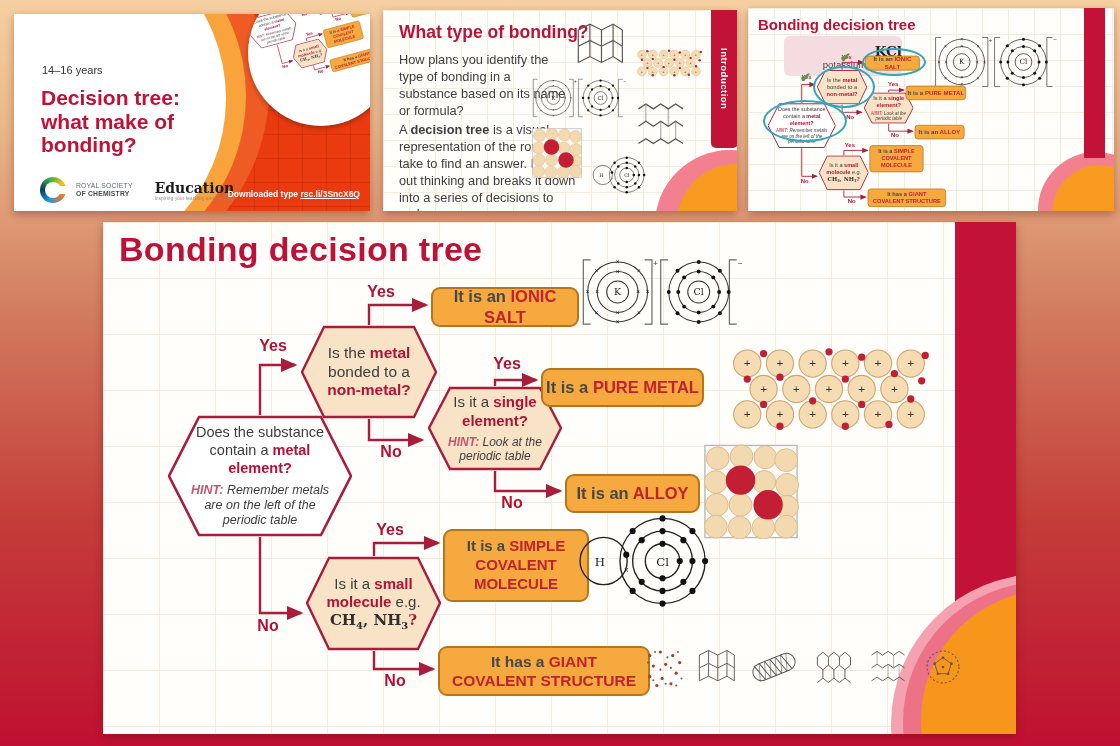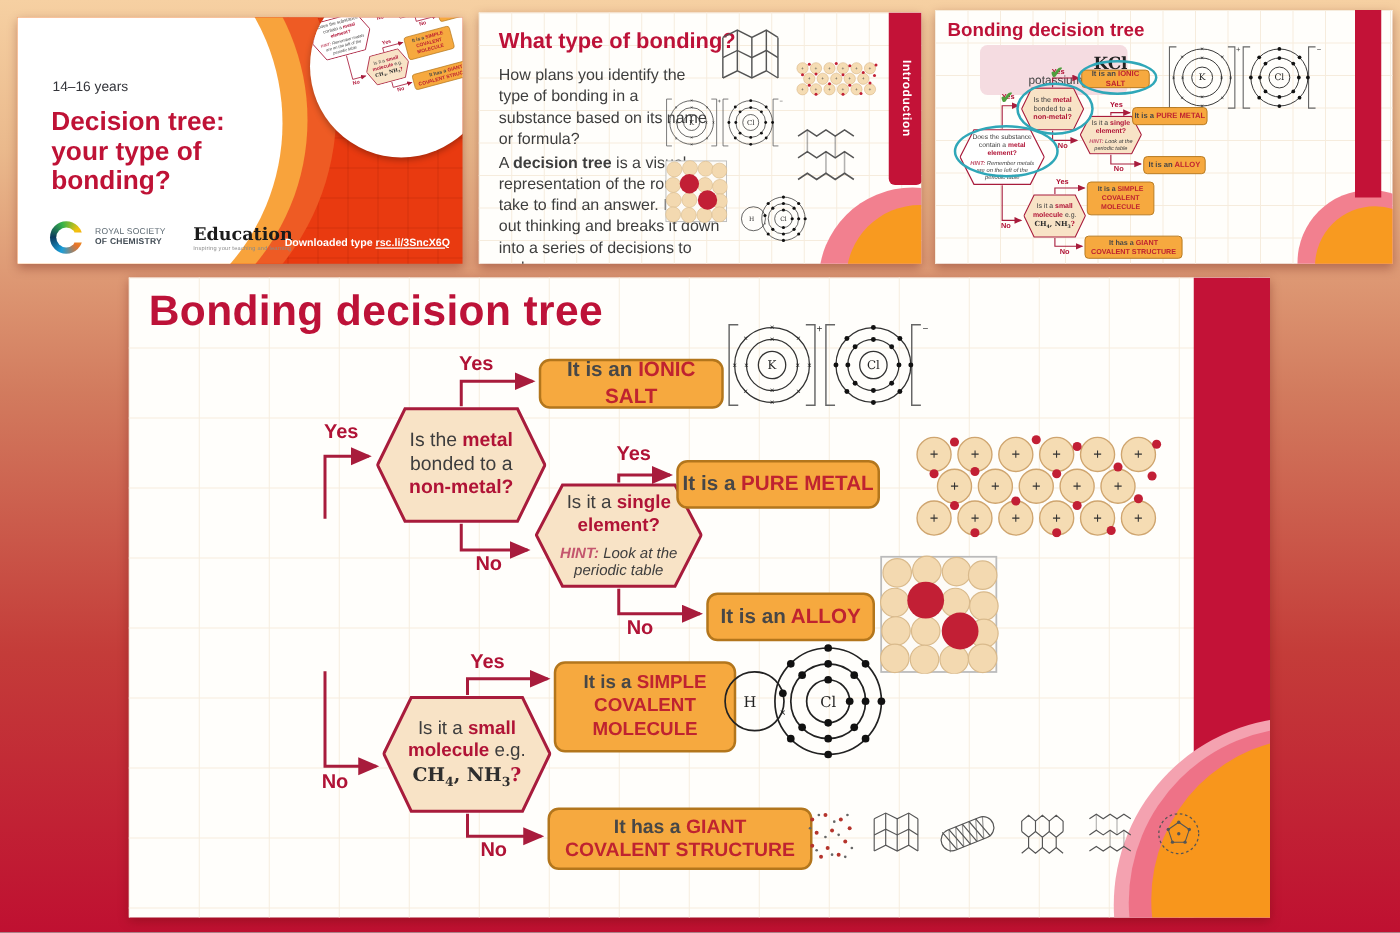--- a/index.html
+++ b/index.html
@@ -389,21 +389,21 @@
     <div class="lbl" style="left:334px;top:217px">No</div>
     <div class="lbl" style="left:212px;top:244px">Yes</div>
     <div class="lbl" style="left:90px;top:340px">No</div>
     <div class="lbl" style="left:217px;top:395px">No</div>
   </div>
 </div>
     </div>
     <div class="s1-age">14–16 years</div>
     <div class="s1-title">
       <span style="display:block">Decision tree:</span>
-      <span style="display:block">your type of</span>
+      <span style="display:block">what make of</span>
       <span style="display:block">bonding?</span>
     </div>
     <div class="s1-logos">
       <div class="rsc-ring"></div>
       <div class="rsc-text">
         <span style="display:block">ROYAL SOCIETY</span>
         <b style="display:block">OF CHEMISTRY</b>
       </div>
       <div class="edu">
         <div class="edu-word">Education</div>
@@ -569,20 +569,29 @@
         <path d="M211,48 V28 H268" marker-end="url(#arrh)"></path>
         <path d="M211,142 V163 H264" marker-end="url(#arrh)"></path>
         <path d="M337,109 V103 H378" marker-end="url(#arrh)"></path>
         <path d="M337,194 V214 H402" marker-end="url(#arrh)"></path>
         <path d="M216,279 V266 H280" marker-end="url(#arrh)"></path>
         <path d="M216,374 V392 H275" marker-end="url(#arrh)"></path>
         <path d="M102,260 V336 H143" marker-end="url(#arrh)"></path>
       </g>
     </svg>
 
+    <div class="hex" style="left:10px;top:138px;width:184px;height:122px">
+      <svg viewBox="0 0 184 122" preserveAspectRatio="none">
+              <polygon points="1,61 31,2 153,2 183,61 153,120 31,120" fill="#ffffff" stroke="#a81c3c" stroke-width="2.6"></polygon>
+            </svg>
+      <div class="hex-text" style="font-size:14.5px">
+        <div><span>Does the substance contain a </span><span class="hl">metal element?</span></div>
+        <div class="hint"><span class="hintlab">HINT:</span><span> Remember metals are on the left of the periodic table</span></div>
+      </div>
+    </div>
 
     <div class="hex" style="left:143px;top:48px;width:136px;height:94px">
       <svg viewBox="0 0 136 94" preserveAspectRatio="none">
               <polygon points="1,47 23,2 113,2 135,47 113,92 23,92" fill="#f8e3c6" stroke="#a81c3c" stroke-width="2.4"></polygon>
             </svg>
       <div class="hex-text" style="font-size:15.5px">
         <div><span>Is the </span><span class="hl">metal</span><span> bonded to a </span><span class="hl">non-metal?</span></div>
       </div>
     </div>
 

